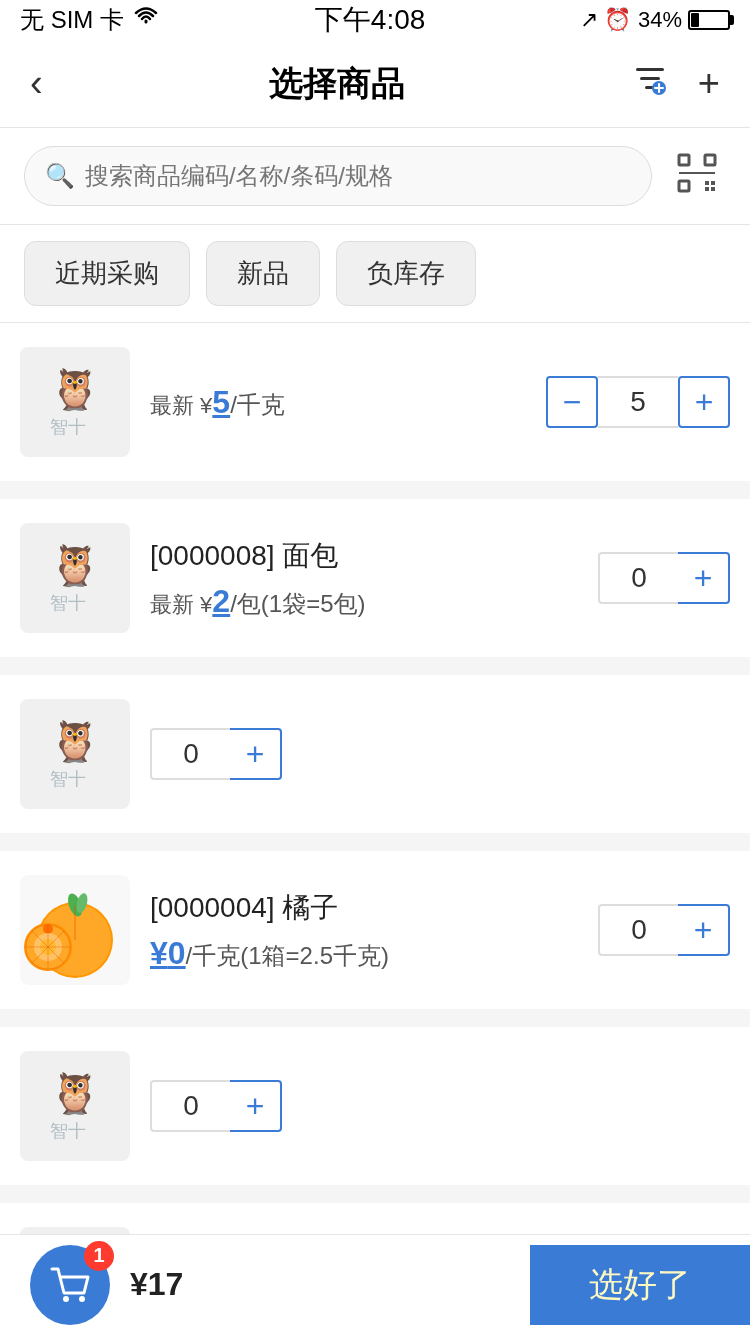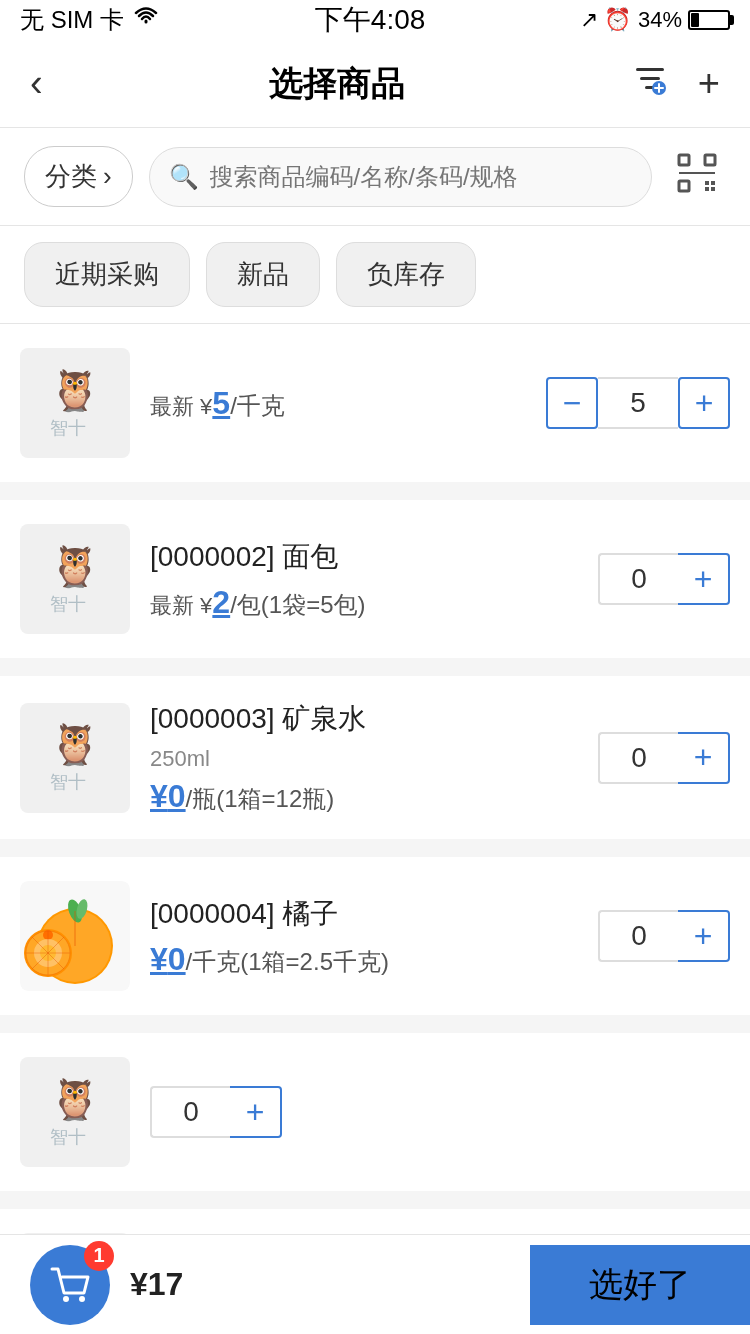--- a/index.html
+++ b/index.html
@@ -109,21 +109,21 @@
     
     .tab-bar {
       background: #fff;
       display: flex;
       padding: 16px 24px;
       gap: 16px;
       border-bottom: 1px solid #e5e5e5;
     }
     .tab-item {
       padding: 14px 30px;
-      border-radius: 19px;
+      border-radius: 12px;
       font-size: 26px;
       cursor: pointer;
       border: 1px solid transparent;
     }
     .tab-item.active {
       color: #3a7bd5;
       border: 2px solid #3a7bd5;
       border-radius: 8px;
     }
     .tab-item:not(.active) {
@@ -242,21 +242,21 @@
       border-radius: 50%;
       color: #fff;
       font-size: 20px;
       display: flex; align-items: center; justify-content: center;
       font-weight: bold;
     }
     .cart-total { font-size: 32px; font-weight: 600; color: #222; }
     .confirm-btn {
       width: 220px; height: 80px;
       background: #3a7bd5;
-      color: #000000;
+      color: #fef9c3;
       font-size: 34px;
       border: none;
       cursor: pointer;
       display: flex; align-items: center; justify-content: center;
     }
     .price-new { font-size: 22px; color: #555; }
 
     
     .separator { height: 16px; background: #f5f5f5; }
     .product-image-real {
@@ -305,24 +305,20 @@
           <circle cx="27" cy="27" r="7" fill="#3a7bd5"></circle>
           <line x1="27" y1="23" x2="27" y2="31" stroke="white" stroke-width="2" stroke-linecap="round"></line>
           <line x1="23" y1="27" x2="31" y2="27" stroke="white" stroke-width="2" stroke-linecap="round"></line>
         </svg>
     </span>
     <span class="nav-icon" style="font-size:38px; color:#333; font-weight:300;">+</span>
   </div>
 </div>
 
 <div class="toolbar">
-  <button class="category-btn">
-    <span>分类</span>
-    <span>›</span>
-  </button>
   <div class="search-box">
     <span class="search-icon-inline">🔍</span>
     <input class="search-input" type="text" placeholder="搜索商品编码/名称/条码/规格" style="">
   </div>
   <span class="scan-btn">
     <svg width="42" height="42" viewBox="0 0 42 42">
       <rect x="3" y="3" width="10" height="10" rx="1" fill="none" stroke="#555" stroke-width="3"></rect>
       <rect x="29" y="3" width="10" height="10" rx="1" fill="none" stroke="#555" stroke-width="3"></rect>
       <rect x="3" y="29" width="10" height="10" rx="1" fill="none" stroke="#555" stroke-width="3"></rect>
       <line x1="3" y1="21" x2="39" y2="21" stroke="#555" stroke-width="2"></line>
@@ -371,48 +367,39 @@
 
   <div class="product-item">
     <div class="product-image">
       <div>
         <div class="owl-logo">🦉</div>
         <div class="owl-text">智十</div>
       </div>
     </div>
     <div class="product-info">
       <div class="product-name">
-        <span>[0000002]</span> <span>面包</span>
+        <span>[0000008]</span> <span>面包</span>
       </div>
       <div class="product-price">
         <span class="price-new">最新 ¥</span><span class="price-highlight">2</span><span class="price-unit">/包(1袋=5包)</span>
       </div>
     </div>
     <div class="product-controls qty-only-plus">
       <input class="qty-input-no-minus" value="0" type="text" style="">
       <button class="qty-btn" style="border-radius:0 4px 4px 0; border-left: none;">+</button>
     </div>
   </div>
 
   <div class="separator"></div>
 
   <div class="product-item">
     <div class="product-image">
       <div>
         <div class="owl-logo">🦉</div>
         <div class="owl-text">智十</div>
-      </div>
-    </div>
-    <div class="product-info">
-      <div class="product-name">
-        <span>[0000003]</span> <span>矿泉水</span>
-      </div>
-      <div class="product-spec">250ml</div>
-      <div class="product-price">
-        <span class="price-highlight">¥<span>0</span></span><span class="price-unit">/瓶(1箱=12瓶)</span>
       </div>
     </div>
     <div class="product-controls qty-only-plus">
       <input class="qty-input-no-minus" value="0" type="text" style="">
       <button class="qty-btn" style="border-radius:0 4px 4px 0; border-left: none;">+</button>
     </div>
   </div>
 
   <div class="separator"></div>
 

